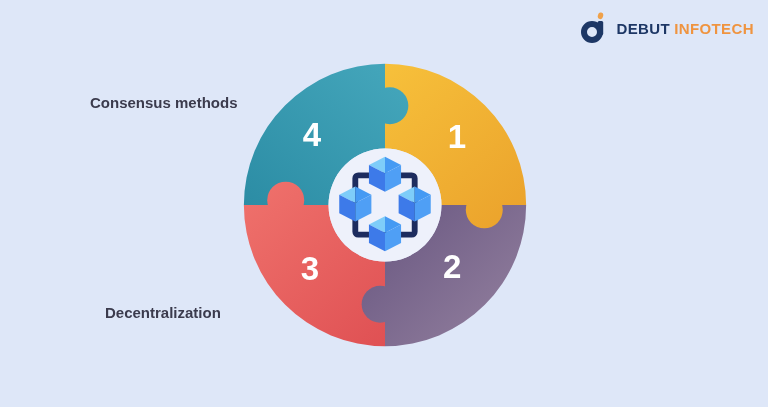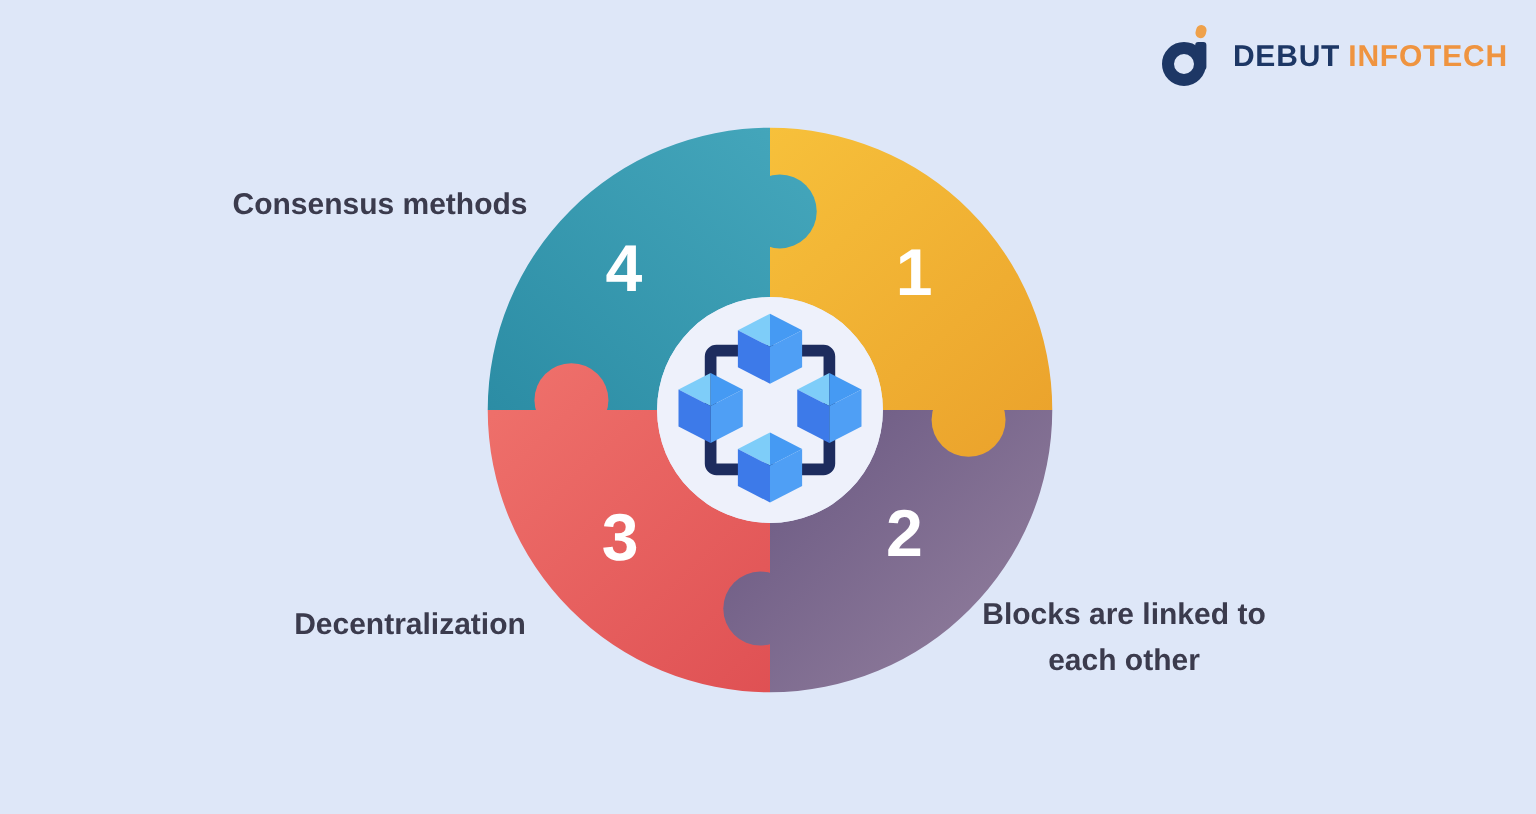--- a/index.html
+++ b/index.html
@@ -20,21 +20,21 @@
   .logo-text { font-size: 15px; font-weight: 700; letter-spacing: 0.4px; white-space: nowrap; }
   .brand-primary { color: #1d3765; }
   .brand-secondary { color: #ef9440; margin-left: 4px; }
 
   
   .piece-label {
     position: absolute;
     font-size: 15px;
     font-weight: 600;
     color: #3b3b4d;
-    text-align: center;
+    text-align: left;
     line-height: 1.5;
   }
   .label-4 { left: 90px;  top: 92px;  width: 200px; }
   .label-1 { left: 488px; top: 84px;  width: 152px; }
   .label-3 { left: 105px; top: 302px; width: 200px; }
   .label-2 { left: 478px; top: 297px; width: 168px; }
 
   
   .wheel {
     position: absolute;
@@ -57,21 +57,20 @@
     <svg width="30" height="32" viewBox="0 0 30 32">
       <circle cx="13" cy="20" r="8" fill="none" stroke="#1d3765" stroke-width="6"></circle>
       <rect x="18.6" y="9" width="5.6" height="14" rx="1.5" fill="#1d3765"></rect>
       <rect x="18.9" y="0.5" width="5.2" height="6.6" rx="2.6" fill="#efa14a" transform="rotate(14 21.5 3.8)"></rect>
     </svg>
     <span class="logo-text"><span class="brand-primary">DEBUT</span><span class="brand-secondary">INFOTECH</span></span>
   </div>
 
   <div class="piece-label label-4">Consensus methods</div>
   <div class="piece-label label-3">Decentralization</div>
-  <div class="piece-label label-2">Blocks are linked to each other</div>
 
   <svg class="wheel" viewBox="0 0 300 300">
     <defs>
       <linearGradient id="gradTeal" gradientUnits="userSpaceOnUse" x1="150" y1="0" x2="10" y2="160">
         <stop offset="0" stop-color="#44a6bb"></stop>
           <stop offset="1" stop-color="#2b8ca4"></stop>
       </linearGradient>
       <linearGradient id="gradYellow" gradientUnits="userSpaceOnUse" x1="150" y1="0" x2="290" y2="160">
         <stop offset="0" stop-color="#f7c13b"></stop>
           <stop offset="1" stop-color="#eba32c"></stop>

